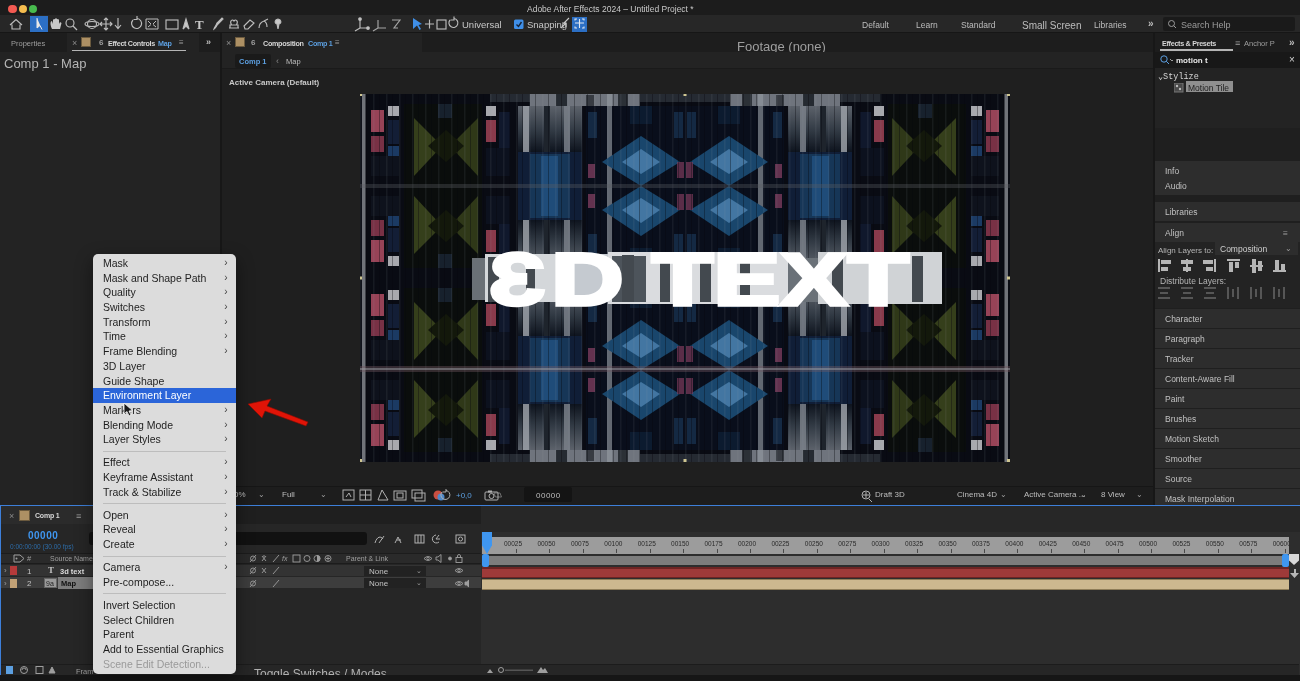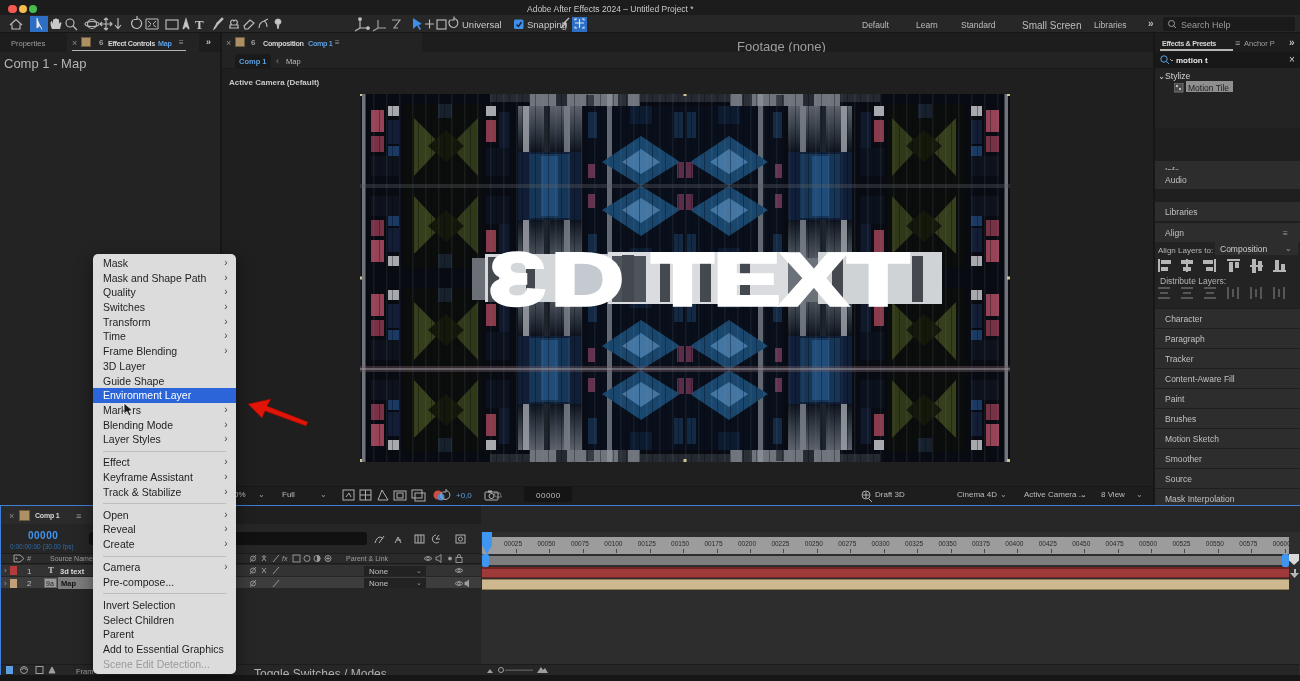--- a/index.html
+++ b/index.html
@@ -301,21 +301,21 @@
     <div class="abs" style="left:0;top:19px;width:145px;height:16px;background:#181818;"></div>
     <svg class="abs" style="left:4px;top:21px;" width="14" height="12">
         <circle cx="5" cy="5" r="3.2" stroke="#5c9fe0" fill="none"></circle>
         <path d="M7.3 7.3 L10 10" stroke="#5c9fe0"></path>
         <path d="M11 5 l2 2 2 -2" stroke="#9e9e9e" fill="none"></path>
       </svg>
     <div class="txt" style="left:21px;top:23px;font-size:8px;color:#e8e8e8;font-weight:bold;">motion t</div>
     <div class="txt" style="left:134px;top:21px;font-size:10px;color:#cfcfcf;">×</div>
 
     <div class="abs" style="left:0;top:35px;width:145px;height:90px;background:#232323;"></div>
-    <div class="txt" style="left:3px;top:38px;font-size:8.5px;color:#d5d5d5;">⌄Stylize</div>
+    <div class="txt" style="left:3px;top:38px;font-size:8.5px;color:#d5d5d5;font-family:Liberation Mono, monospace;">⌄Stylize</div>
     <div class="abs" style="left:31px;top:48px;width:47px;height:11px;background:#8f8f8f;"></div>
     <svg class="abs" style="left:19px;top:50px;" width="10" height="10">
         <rect x="0" y="0" width="9" height="9" fill="#4a4a4a" stroke="#777"></rect>
         <circle cx="3" cy="3" r="1.2" fill="#bbb"></circle>
         <circle cx="6" cy="6" r="1.2" fill="#bbb"></circle>
       </svg>
     <div class="txt" style="left:33px;top:50px;font-size:8.5px;color:#1d1d1d;">Motion Tile</div>
 
     <div class="abs" style="left:0;top:111px;width:145px;height:13px;background:#242424;border-top:1px solid #1a1a1a;"></div>
     <svg class="abs" style="left:120px;top:113px;" width="12" height="10">
@@ -326,21 +326,21 @@
     <div class="abs" style="left:0;top:124px;width:145px;height:4px;background:#1a1a1a;"></div>
   </div>
   <div id="rightbars" class="abs" style="left:1155px;top:128px;width:145px;height:377px;background:#1f1f1f;">
     <style>
       .bar { position:absolute; left:0; width:145px; height:19px; background:#2d2d2d; }
       .bar span { position:absolute; left:10px; top:5px; font-size:8.5px; color:#c2c2c2; }
     </style>
     <div class="bar" style="top:33px;text-align:center;">
         <span>Info</span>
       </div>
-    <div class="bar" style="top:42px;text-align:center;">
+    <div class="bar" style="top:48px;text-align:center;">
         <span>Audio</span>
       </div>
     <div class="bar" style="top:74px;">
         <span>Libraries</span>
       </div>
     <div class="bar" style="top:94.5px;padding-left:32px;">
         <span>Align</span>
         <span style="left:128px;color:#9e9e9e;">≡</span>
       </div>
     <div class="abs" style="left:0;top:113.5px;width:145px;height:66px;background:#232323;"></div>

